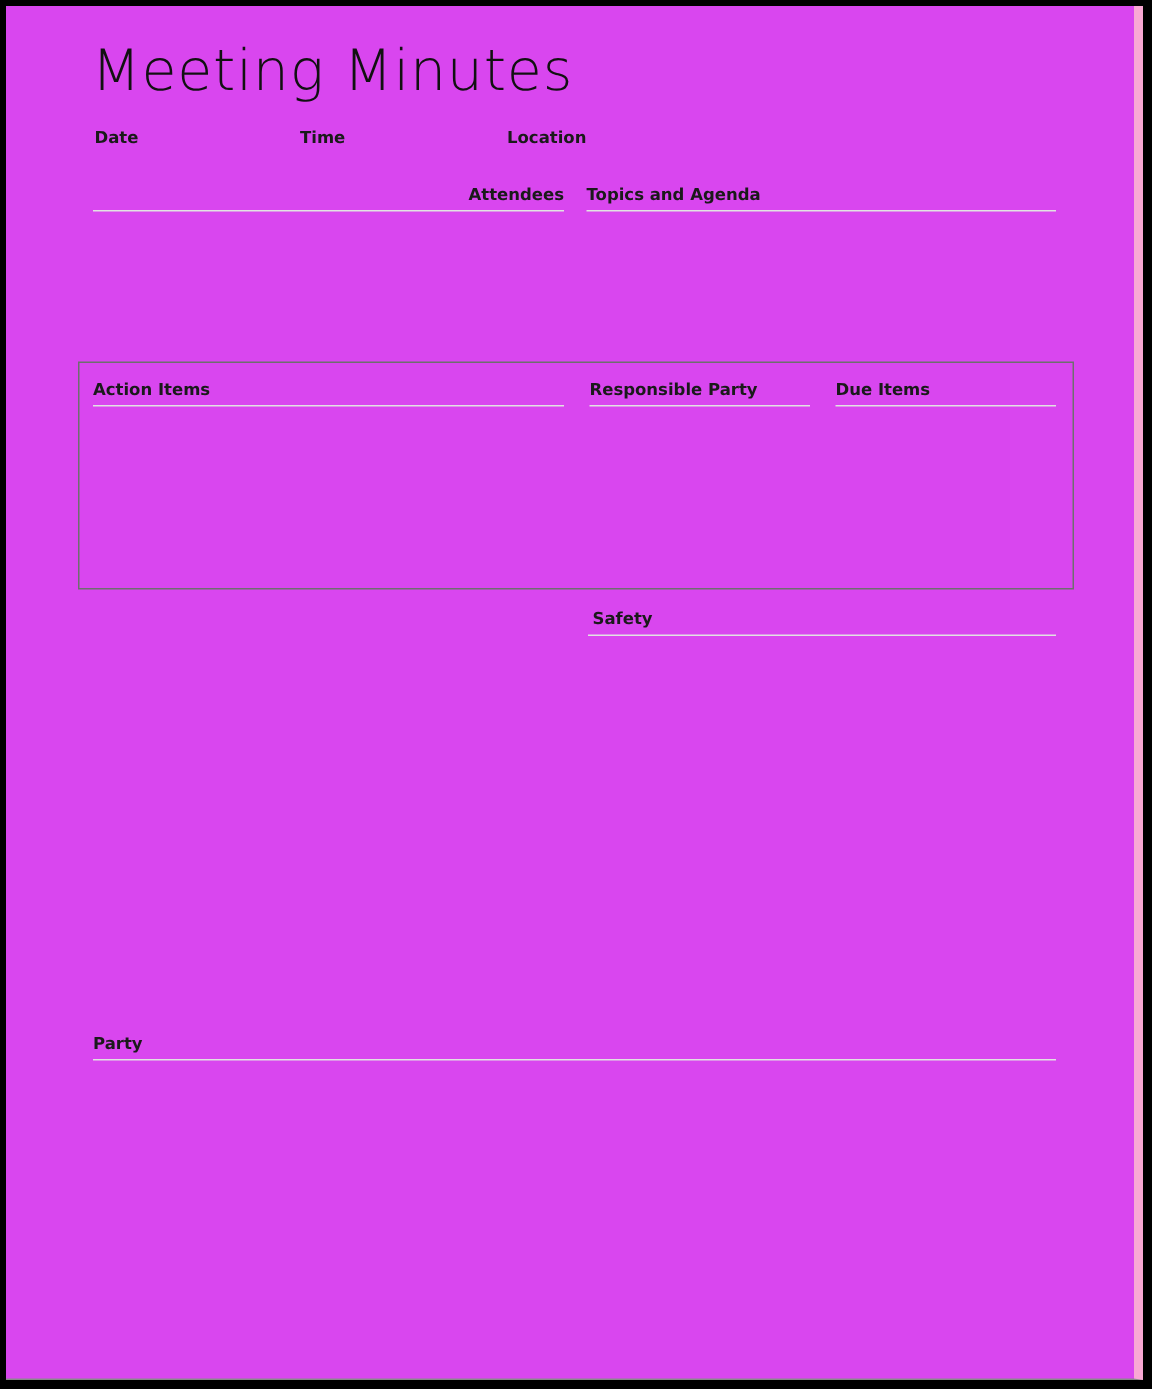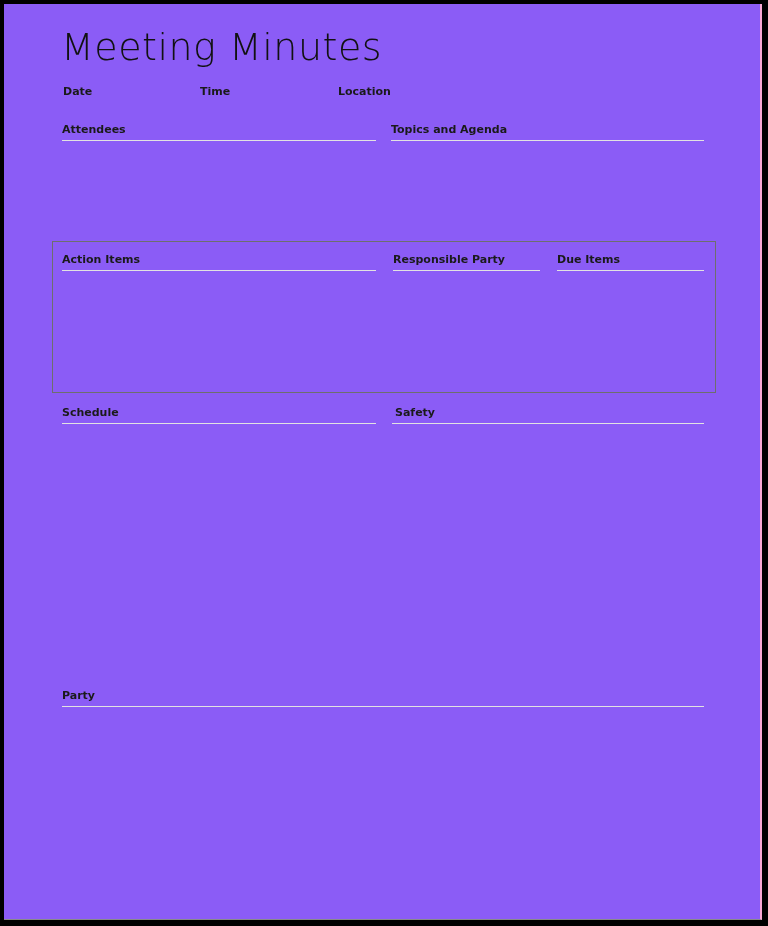--- a/index.html
+++ b/index.html
@@ -7,22 +7,22 @@
     width: 768px; height: 926px;
     background: #000;
     position: relative;
     overflow: hidden;
     font-family: "DejaVu Sans", sans-serif;
   }
   .page {
     position: absolute;
     left: 4px; top: 4px;
     width: 758px; height: 916px;
-    background: #8b5cf6;
-    border-right: 2px solid #f9a8d4;
+    background: #d946ef;
+    border-right: 6px solid #f9a8d4;
     border-bottom: 1px solid #8a8a8a;
     box-sizing: border-box;
   }
   .title {
     position: absolute;
     left: 57px; top: 20px;
     font-family: "DejaVu Sans", sans-serif;
     font-weight: 200;
     font-size: 38px;
     letter-spacing: 0.5px;
@@ -69,21 +69,21 @@
   <div class="meta-label" style="left:59px;">
     <span>Date</span>
   </div>
   <div class="meta-label" style="left:196px;">
     <span>Time</span>
   </div>
   <div class="meta-label" style="left:334px;">
     <span>Location</span>
   </div>
 
-  <div class="section" style="left:58px; top:119px; width:314px;">
+  <div class="section" style="left:58px; top:119px; width:314px;text-align:right;">
     <div class="section-label">Attendees</div>
     <div class="section-body" style="height:90px;"></div>
   </div>
 
   <div class="section" style="left:387px; top:119px; width:313px;">
     <div class="section-label">Topics and Agenda</div>
     <div class="section-body" style="height:90px;"></div>
   </div>
 
   <div class="action-box"></div>
@@ -97,21 +97,20 @@
     <div class="section-label">Action Items</div>
     <div class="section-body" style="height:110px;"></div>
   </div>
 
   <div class="section" style="left:553px; top:249px; width:147px;">
     <div class="section-label">Due Items</div>
     <div class="section-body" style="height:110px;"></div>
   </div>
 
   <div class="section" style="left:58px; top:402px; width:314px;">
-    <div class="section-label">Schedule</div>
     <div class="section-body" style="height:120px;"></div>
   </div>
 
   <div class="section" style="left:388px; top:402px; width:312px;">
     <div class="section-label" style="padding-left:3px;">Safety</div>
     <div class="section-body" style="height:120px;"></div>
   </div>
 
   <div class="section" style="left:58px; top:548px; width:642px;">
     <div class="section-body" style="height:115px;"></div>

